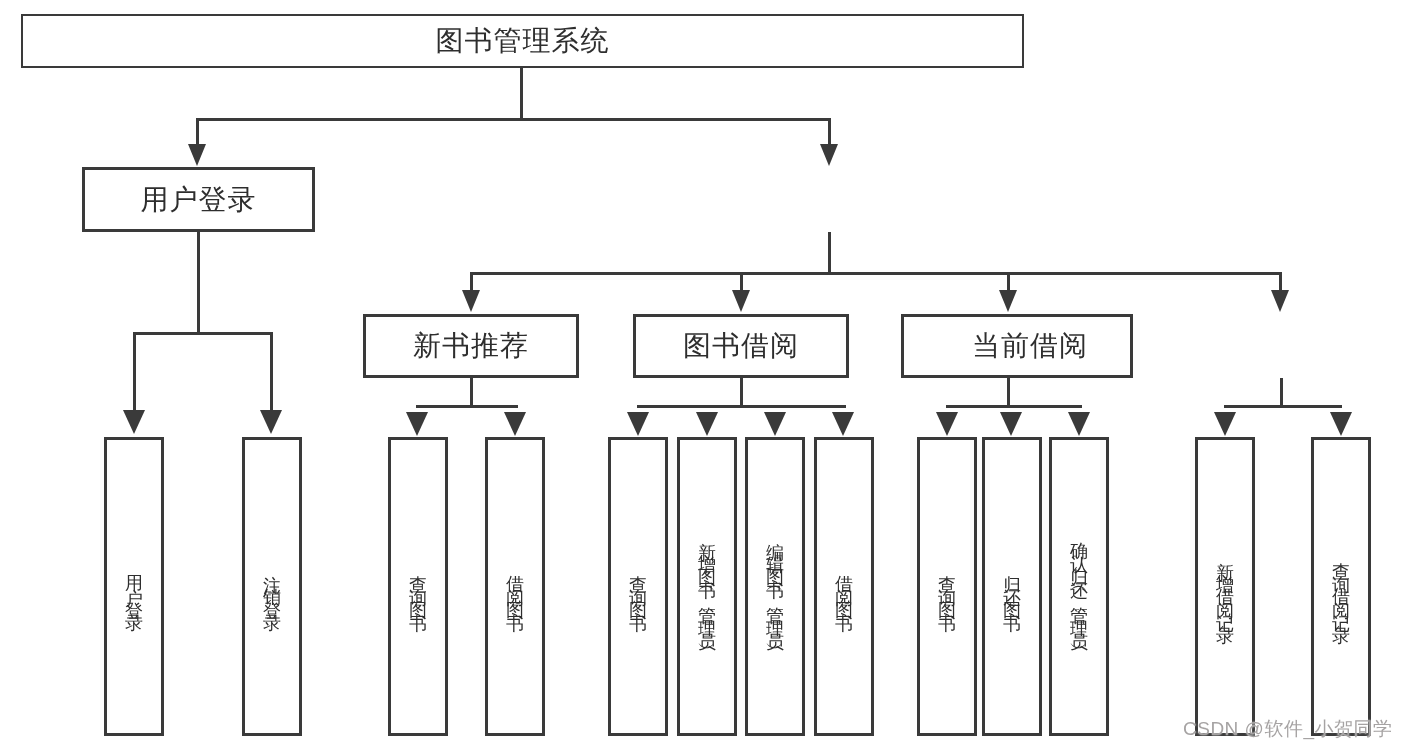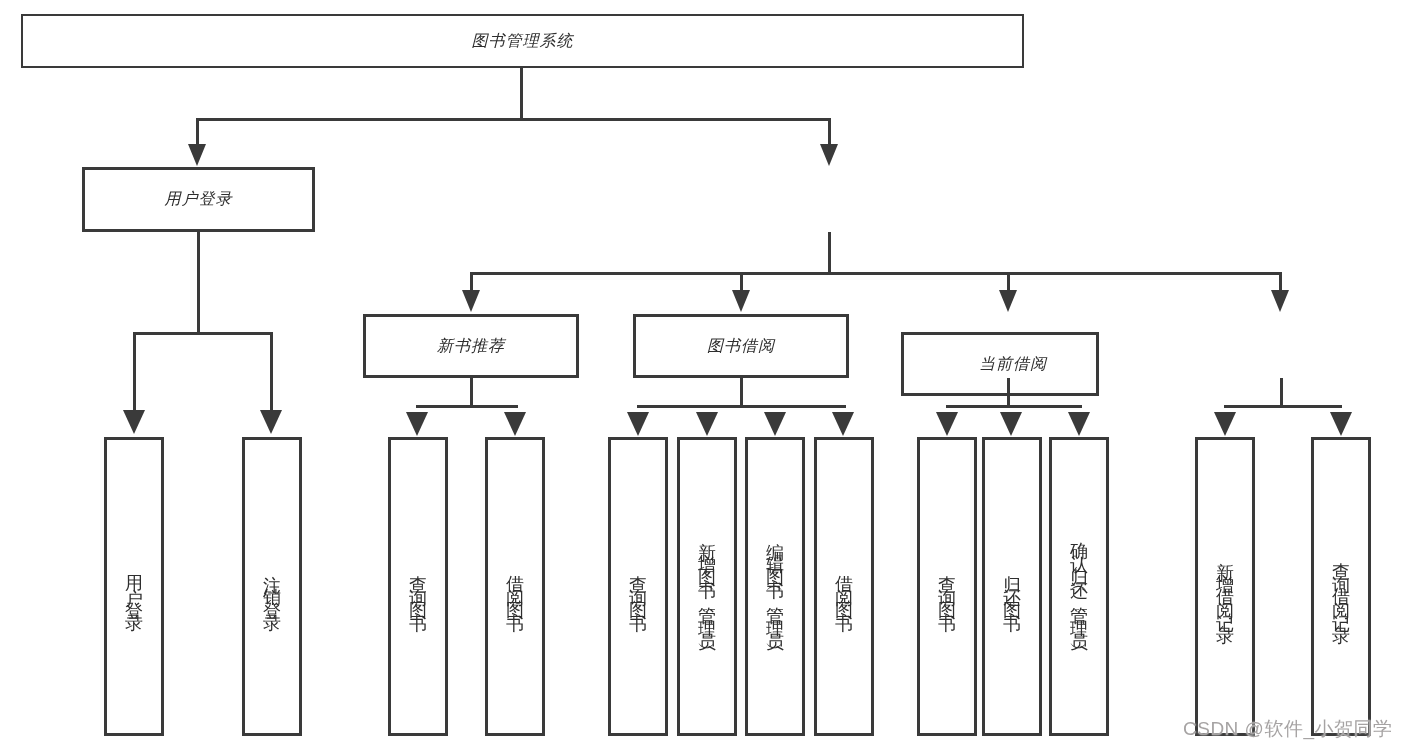--- a/index.html
+++ b/index.html
@@ -19,21 +19,21 @@
   }
   .node{
     position:absolute;
     box-sizing:border-box;
     border:3px solid var(--line);
     background:#ffffff;
     display:flex;
     align-items:center;
     justify-content:center;
   }
-  .node.h{font-size:16px;letter-spacing:1px;font-style:italic;}
+  .node.h{font-size:28px;letter-spacing:1px;}
   .node.root{border-width:2.5px;}
   .vtext{
     writing-mode:vertical-rl;
     text-orientation:mixed;
     font-size:18px;
     letter-spacing:13px;
     line-height:1;
     white-space:nowrap;
   }
   .vl{position:absolute;width:3px;background:var(--line);}
@@ -97,21 +97,21 @@
   <div class="ah" style="left:732px;top:290px;"></div>
   <div class="ah" style="left:999px;top:290px;"></div>
   <div class="ah" style="left:1271px;top:290px;"></div>
 
   <div class="node h" style="left:363px;top:314px;width:216px;height:64px;">
     <span>新书推荐</span>
   </div>
   <div class="node h" style="left:633px;top:314px;width:216px;height:64px;">
     <span>图书借阅</span>
   </div>
-  <div class="node h" style="left:901px;top:332px;width:198px;height:64px;padding-left:26px;">
+  <div class="node h" style="left:901px;top:314px;width:232px;height:64px;padding-left:26px;">
     <span>当前借阅</span>
   </div>
 
   <div class="vl" style="left:470px;top:378px;height:30px;"></div>
   <div class="hl" style="left:416px;top:405px;width:102px;"></div>
   <div class="ah-lg" style="left:406px;top:412px;"></div>
   <div class="ah-lg" style="left:504px;top:412px;"></div>
 
   <div class="vl" style="left:740px;top:378px;height:30px;"></div>
   <div class="hl" style="left:637px;top:405px;width:209px;"></div>

